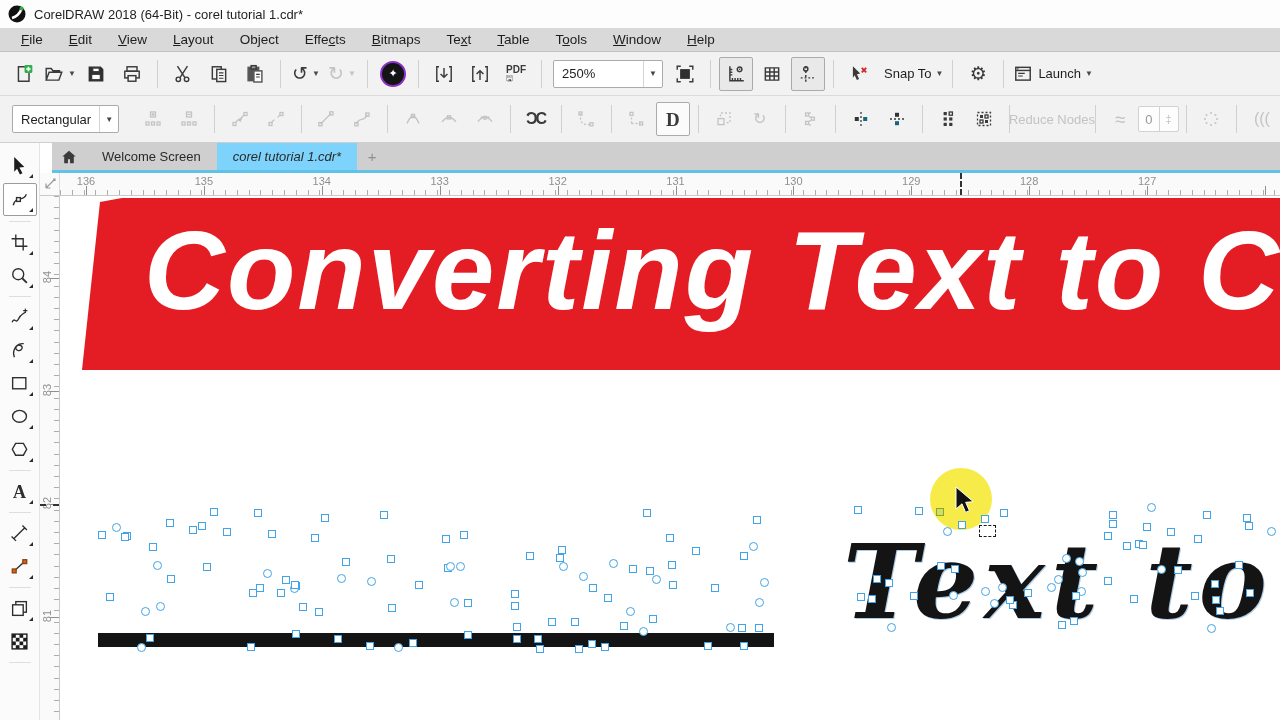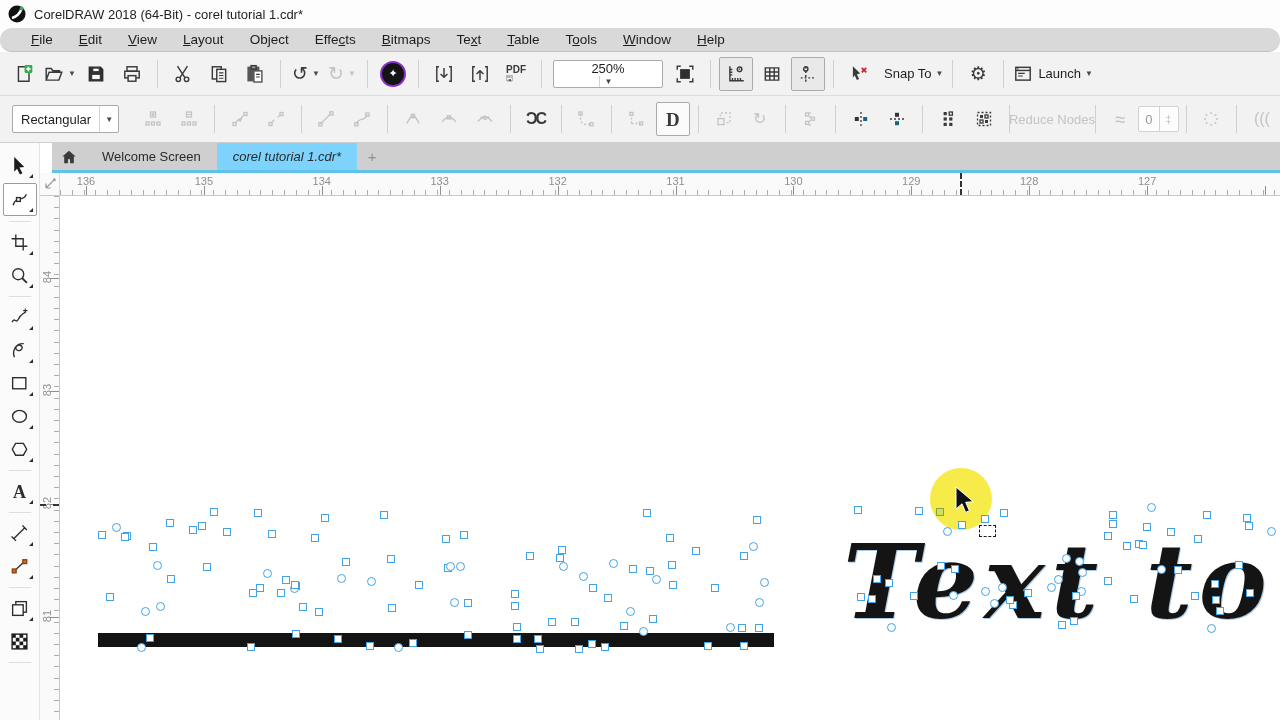--- a/index.html
+++ b/index.html
@@ -6,21 +6,21 @@
   .app{position:relative;width:1280px;height:720px;overflow:hidden;
        font-family:"Liberation Sans",sans-serif;background:#fff;color:#2b2b2b;
        -webkit-font-smoothing:antialiased;}
   
   .titlebar{position:absolute;left:0;top:0;width:1280px;height:28px;background:#fdfdfd;
             display:flex;align-items:center;padding-left:8px;box-sizing:border-box;}
   .titlebar .logo{width:18px;height:18px;margin-right:8px;display:flex;}
   .title-text{font-size:13px;color:#1f1f1f;}
   
   .menubar{position:absolute;left:0;top:28px;width:1280px;height:24px;background:#d9d9d9;
-           display:flex;align-items:center;padding-left:18px;box-sizing:border-box;border-bottom:1px solid #c2c2c2;border-radius:12px;}
+           display:flex;align-items:center;padding-left:8px;box-sizing:border-box;border-bottom:1px solid #c2c2c2;}
   .menu-item{font-size:13.5px;color:#1d1d1d;padding:2px 13px;cursor:default;}
   .menu-item u{text-decoration:underline;}
   
   .toolbar{position:absolute;left:0;top:52px;width:1280px;height:44px;background:#f2f2f2;
            display:flex;align-items:center;padding-left:6px;box-sizing:border-box;border-bottom:1px solid #dcdcdc;}
   .propbar{position:absolute;left:0;top:96px;width:1280px;height:47px;background:#f2f2f2;
            display:flex;align-items:center;padding-left:8px;box-sizing:border-box;border-bottom:1px solid #cfcfcf;}
   .tbtn{position:relative;height:32px;min-width:32px;display:flex;align-items:center;justify-content:center;
         color:#3a3a3a;margin:0 1px;border:1px solid transparent;border-radius:2px;}
   .tbtn.disabled{color:#c3c3c3;}
@@ -35,21 +35,21 @@
   .glyph.small{font-size:16px;}
   .pdfic{font-size:10px;font-weight:bold;line-height:1.1;text-align:left;}
   .pdfic .sub{display:block;font-size:8px;font-weight:normal;}
   .search-orb{width:22px;height:22px;border-radius:50%;background:#141414;color:#fff;
               border:2px solid #8b2fc9;display:flex;align-items:center;justify-content:center;font-size:11px;}
   .combo{height:26px;background:#fff;border:1px solid #ababab;display:flex;align-items:center;
          margin:0 4px;border-radius:2px;}
   .combo .combo-text{font-size:13px;padding:0 8px;color:#1d1d1d;flex:1;}
   .combo .combo-arrow{width:18px;height:100%;display:flex;align-items:center;justify-content:center;
          font-size:8px;border-left:1px solid #d5d5d5;color:#444;}
-  .combo.zoomc{width:108px;flex-direction:column;}
+  .combo.zoomc{width:108px;}
   .combo.selc{width:124px;}
   .textbtn{font-size:13px;color:#c3c3c3;padding:0 8px;white-space:nowrap;}
   .spin{height:24px;width:58px;background:#fdfdfd;border:1px solid #d2d2d2;display:flex;align-items:center;border-radius:2px;}
   .spin .spin-val{flex:1;font-size:13px;color:#9a9a9a;padding-left:6px;}
   .spin .spin-slider{width:18px;height:100%;border-left:1px solid #d2d2d2;display:flex;align-items:center;justify-content:center;color:#c3c3c3;font-size:11px;}
   
   .tabstrip{position:absolute;left:52px;top:143px;width:1240px;height:30px;background:#cfcfcf;
             display:flex;align-items:flex-end;box-sizing:border-box;border-bottom:3px solid #5fc3e7;}
   .hometab{width:34px;height:27px;display:flex;align-items:center;justify-content:center;}
   .doctab{height:27px;display:flex;align-items:center;padding:0 16px;font-size:13px;color:#2a2a2a;}
@@ -597,20 +597,23 @@
       <div class="vlabel" style="top: 188px;">83</div>
       <div class="vmajor" style="top: 195px;"></div>
       <div class="vlabel" style="top: 301px;">82</div>
       <div class="vmajor" style="top: 308px;"></div>
       <div class="vlabel" style="top: 414px;">81</div>
       <div class="vmajor" style="top: 421px;"></div>
       <div class="vcursor" style="top: 308px;"></div>
     </div>
 
   <div class="canvas" id="canvas">
+    <div class="banner">
+      <span class="banner-text">Converting Text to C</span>
+    </div>
     <div class="underlinebar"></div>
     <div class="word word2">Text to</div>
     <div class="hl"></div>
     <div id="nodes">
         <div class="node circle" style="left: 77.3881px; top: 446.813px;"></div>
         <div class="node" style="left: 384.325px; top: 367.962px;"></div>
         <div class="node" style="left: 196.27px; top: 388.359px;"></div>
         <div class="node" style="left: 208.221px; top: 333.521px;"></div>
         <div class="node" style="left: 382.293px; top: 339.205px;"></div>
         <div class="node" style="left: 231.889px; top: 385.794px;"></div>

